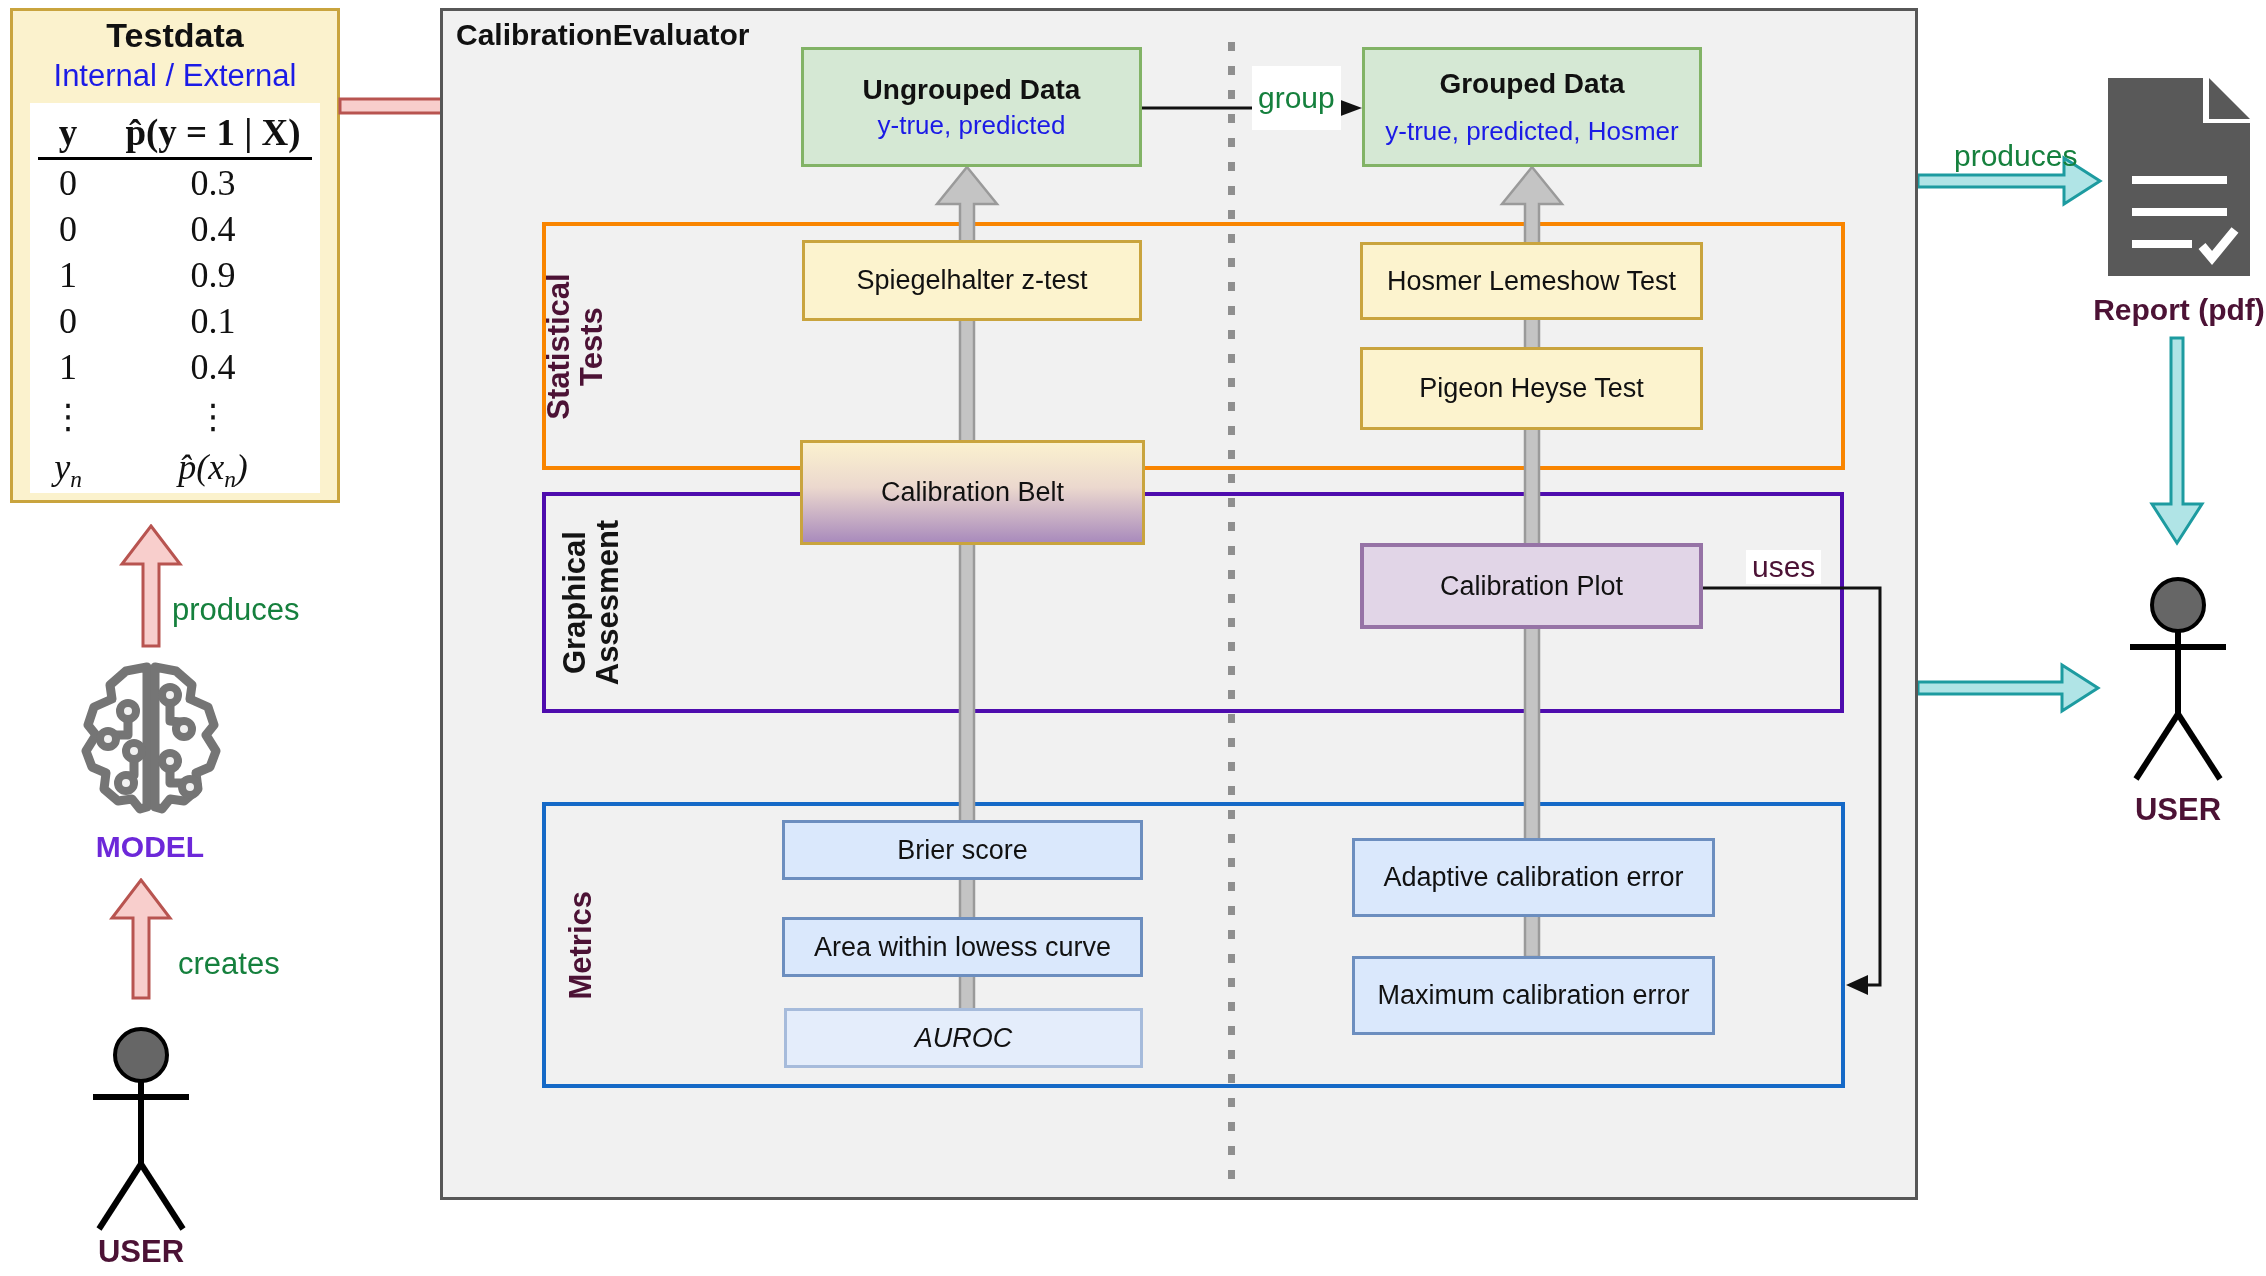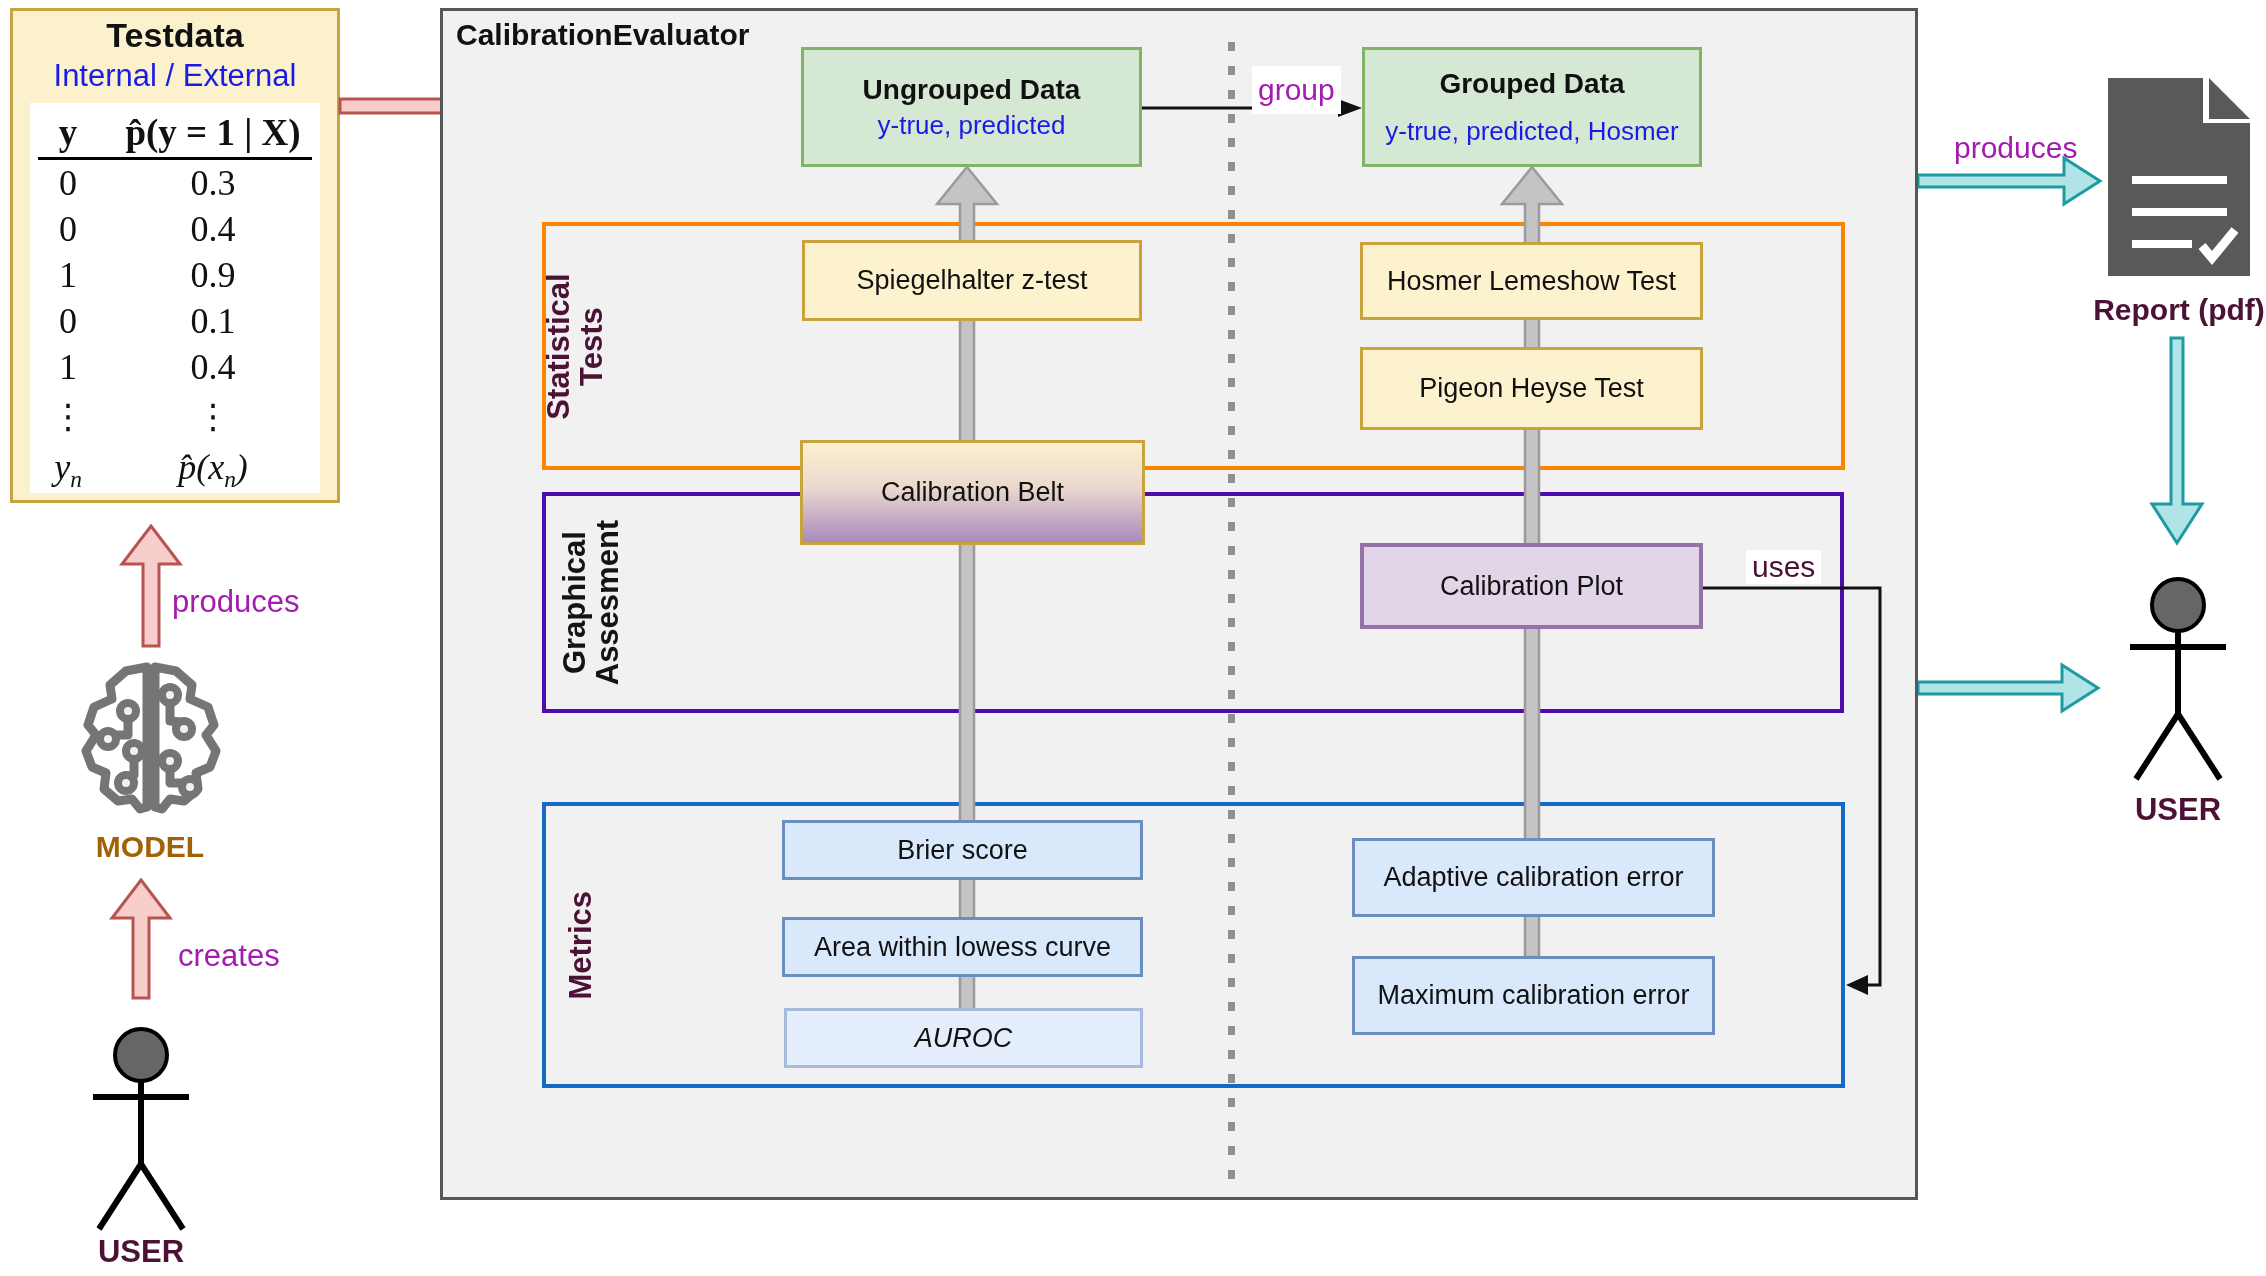--- a/index.html
+++ b/index.html
@@ -60,31 +60,31 @@
   .box-pigeon{left:1360px;top:347px;width:343px;height:83px;}
   .box-belt{left:800px;top:440px;width:345px;height:105px;}
   .box-plot{left:1360px;top:543px;width:343px;height:86px;}
   .box-brier{left:782px;top:820px;width:361px;height:60px;}
   .box-area{left:782px;top:917px;width:361px;height:60px;text-align:right;}
   .box-auroc{left:784px;top:1008px;width:359px;height:60px;}
   .box-adaptive{left:1352px;top:838px;width:363px;height:79px;}
   .box-maximum{left:1352px;top:956px;width:363px;height:79px;}
 
   
-  .glabel{font-size:30px;color:#a21caf;background:#fff;padding:8px 6px;line-height:1.05;}
+  .glabel{font-size:30px;color:#15803d;background:#fff;padding:16px 6px;line-height:1.05;}
   .mlabel{font-size:30px;color:#4C1235;background:#fff;padding:0 6px;}
   .lab-input{left:442px;top:128px;}
   .lab-group{left:1252px;top:66px;}
   .lab-uses{left:1746px;top:550px;}
   .lab-prod-r{left:1948px;top:124px;background:transparent;}
   .lab-prod-l{left:166px;top:578px;background:transparent;font-size:31px;}
   .lab-creates{left:172px;top:932px;background:transparent;font-size:31px;}
 
   .big-name{font-size:31px;font-weight:bold;color:#4C1235;text-align:center;}
-  .lab-model{left:90px;top:830px;width:120px;color:#a16207;font-size:30px;}
+  .lab-model{left:90px;top:830px;width:120px;color:#6d28d9;font-size:30px;}
   .lab-user-l{left:81px;top:1234px;width:120px;}
   .lab-user-r{left:2118px;top:792px;width:120px;}
   .lab-report{left:2084px;top:293px;width:190px;font-size:30px;}
 </style>
 </head>
 <body>
 
 <div class="canvas">
 
   <div class="abs testdata"></div>

